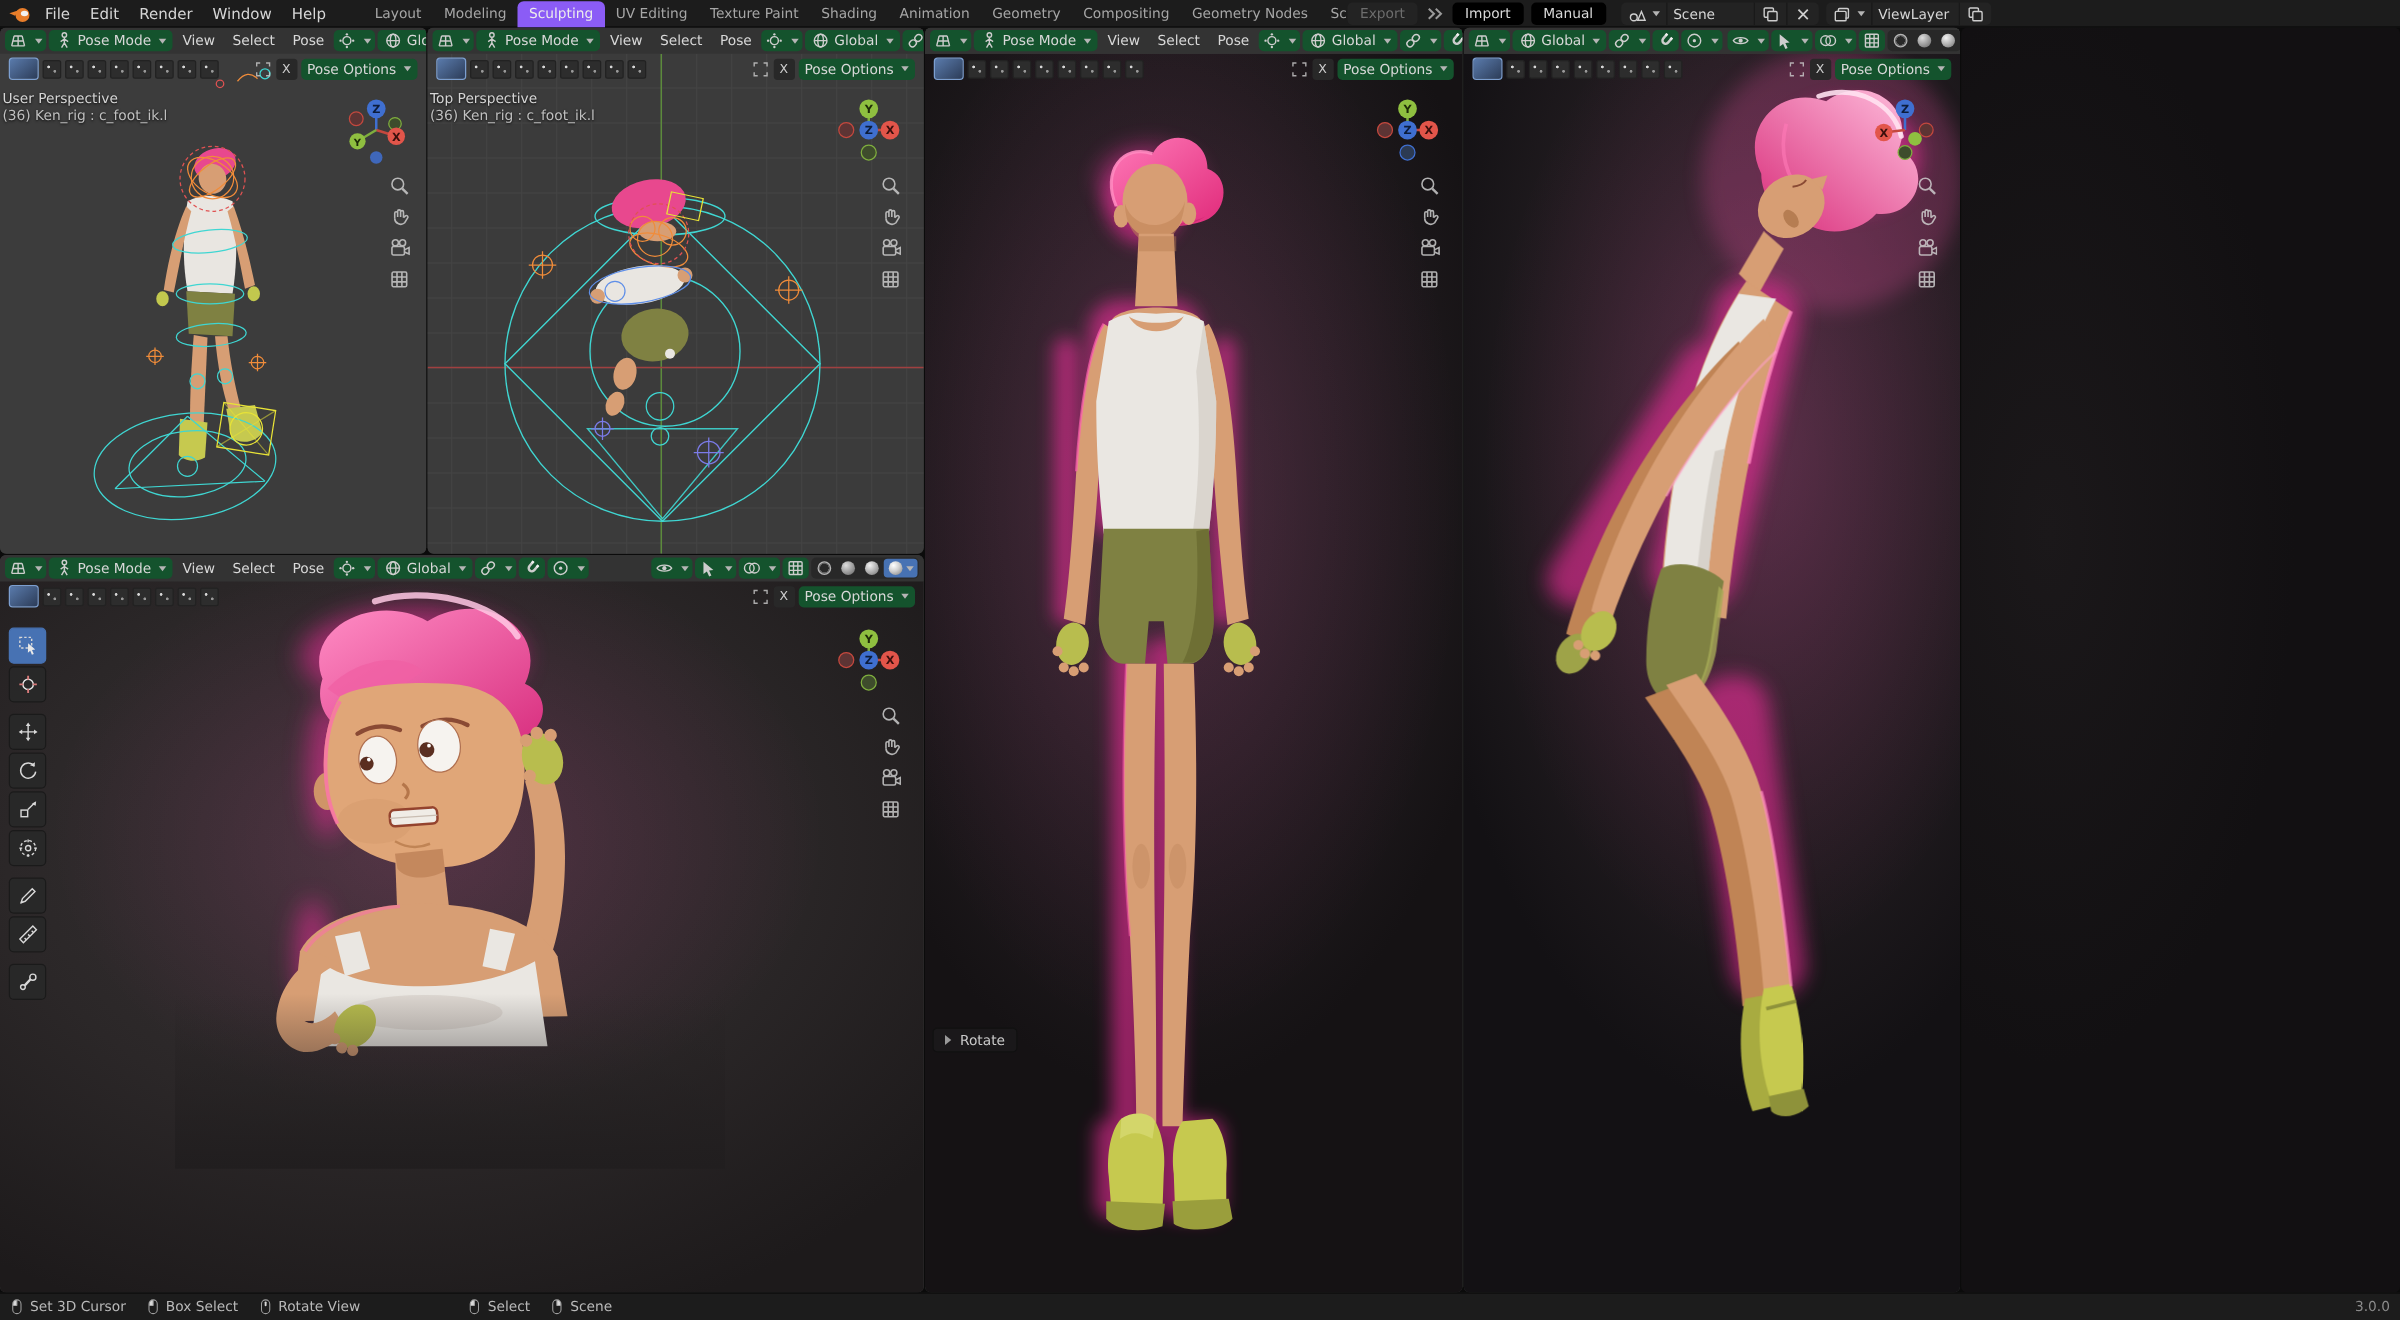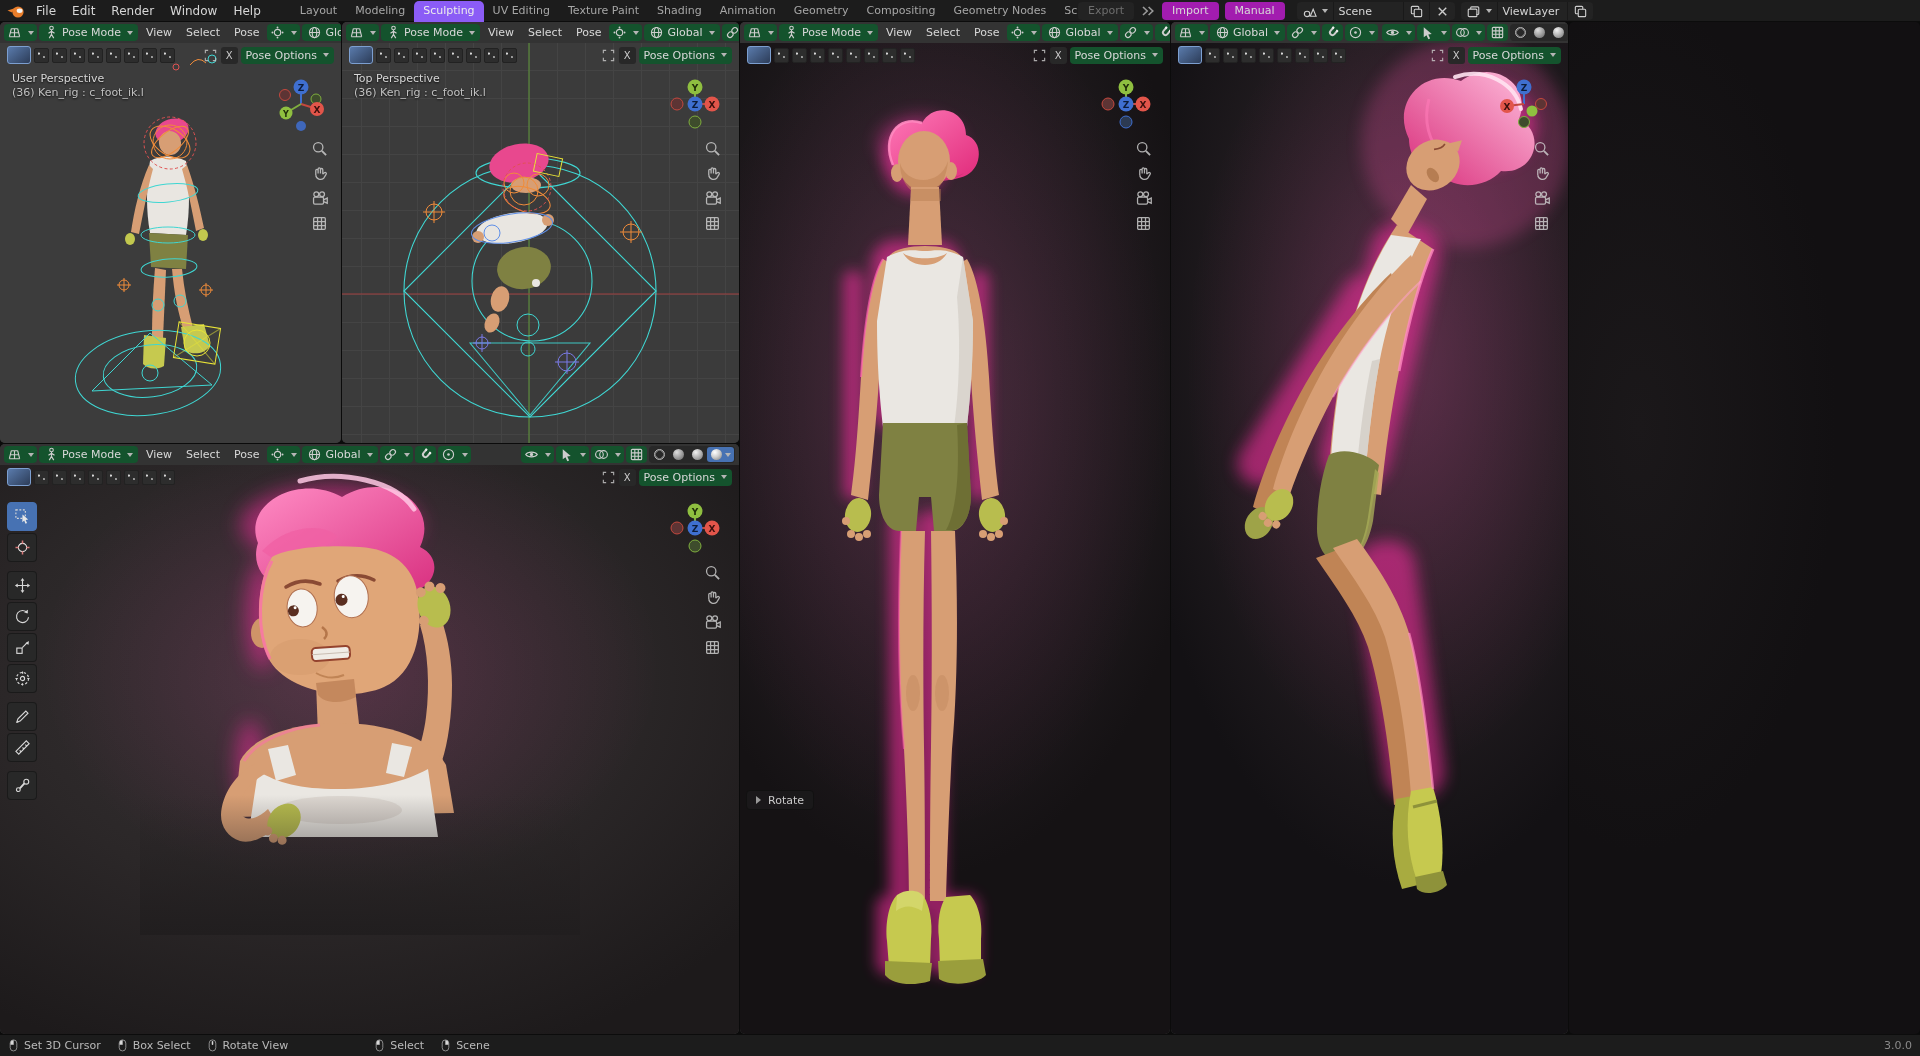--- a/index.html
+++ b/index.html
@@ -11,21 +11,21 @@
 .chev{width:0;height:0;border-left:3.5px solid transparent;border-right:3.5px solid transparent;border-top:4px solid #b5b5b5;margin-left:3px}
 
 .topbar{position:absolute;left:0;top:0;width:100%;height:22px;background:#1c1c1c;border-bottom:1px solid #0c0c0c;display:flex;align-items:center;padding-left:6px;font-size:12px;z-index:20}
 .logo{width:20px;height:16px;margin-right:2px}
 .menus{display:flex;}
 .menu{padding:2px 8px;color:#d6d6d6;border-radius:3px}
 .tabs{display:flex;align-items:flex-end;height:22px;margin-left:22px;max-width:830px;overflow:hidden;white-space:nowrap}
 .wtab{padding:3px 9px 4px;font-size:11px;color:#a6a6a6;border-radius:5px 5px 0 0;line-height:14px}
 .wtab.active{background:#8b5cf6;color:#ececec}
 .tb-right{position:absolute;left:1078px;top:1px;height:20px;display:flex;align-items:center;gap:6px}
-.tbtn{background:#a21caf;border-radius:4px;padding:2px 10px;font-size:11px;color:#d8d8d8;height:18px;line-height:14px}
+.tbtn{background:#000000;border-radius:4px;padding:2px 10px;font-size:11px;color:#d8d8d8;height:18px;line-height:14px}
 .tbtn.disabled{background:#232323;color:#6d6d6d}
 .chev2{width:16px;height:16px;stroke:#9a9a9a;fill:none;stroke-width:1.6}
 .idpill{display:flex;align-items:center;background:#232323;border-radius:4px;height:18px;font-size:11px;color:#d6d6d6;overflow:hidden}
 .idpill .seg{display:flex;align-items:center;gap:2px;padding:0 5px;height:100%}
 .idpill .seg+.seg{border-left:1px solid #191919}
 .idpill .name{min-width:70px}
 
 .vp{position:absolute;border-radius:5px;overflow:hidden;background:#3c3c3c}
 .vp-header{position:relative;z-index:6;height:21px;background:#333333;display:flex;align-items:center;gap:2px;padding:0 4px;font-size:11px;overflow:hidden;white-space:nowrap}
 .vp-header>*{flex:0 0 auto}
@@ -41,21 +41,21 @@
 .sph.solid{background:radial-gradient(circle at 35% 30%,#ddd,#8d8d8d 65%,#5f5f5f)}
 .sph.mat{background:radial-gradient(circle at 35% 30%,#f2f2f2,#a5a5a5 60%,#6b6b6b)}
 .sph.rend{background:radial-gradient(circle at 35% 30%,#fff,#cfcfcf 45%,#7c7c7c)}
 .vp-tools{position:absolute;z-index:5;left:0;right:0;top:21px;height:24px;display:flex;align-items:center;gap:3px;padding:0 7px;font-size:11px}
 .brush-thumb{width:24px;height:18px;border:1px solid #7c9fd0;border-radius:3px;background:linear-gradient(140deg,#5a7bac,#2c3c58);flex:0 0 auto}
 .sq{width:15px;height:15px;border-radius:2px;flex:0 0 auto;background-color:#2d2d2d;border:1px solid #222;background-image:radial-gradient(circle at 30% 35%,#d8d8d8 .8px,transparent 1.4px),radial-gradient(circle at 68% 62%,#9a9a9a .8px,transparent 1.4px)}
 .xtog{width:17px;height:17px;border-radius:3px;background:#282828;color:#ccc;font-size:10px;display:flex;align-items:center;justify-content:center;flex:0 0 auto}
 .vp-canvas{position:absolute;left:0;top:21px;right:0;bottom:0}
 .vp-canvas svg{pointer-events:none}
 .grid-bg{background-color:#3b3b3b;background-image:linear-gradient(#444 1px,transparent 1px),linear-gradient(90deg,#444 1px,transparent 1px);background-size:28px 28px;background-position:19px 27px}
-.vp-label{position:absolute;z-index:4;left:12px;font-size:11px;color:#d6d6d6;text-shadow:0 1px 2px rgba(0,0,0,.85);pointer-events:none;white-space:nowrap}
+.vp-label{position:absolute;z-index:4;left:2px;font-size:11px;color:#d6d6d6;text-shadow:0 1px 2px rgba(0,0,0,.85);pointer-events:none;white-space:nowrap}
 .nav-gizmo{position:absolute;z-index:4}
 .nav-icons{position:absolute;z-index:4;display:flex;flex-direction:column;gap:8px}
 .toolbar{position:absolute;z-index:5;left:7px;top:58px;display:flex;flex-direction:column;gap:2px}
 .tool{width:30px;height:29px;border-radius:4px;background:rgba(40,40,40,.92);border:1px solid rgba(18,18,18,.6);display:flex;align-items:center;justify-content:center}
 .tool.active{background:#4772b3;border-color:#4772b3}
 .tool svg{width:17px;height:17px;stroke:#d8d8d8;fill:none;stroke-width:1.2}
 .gap8{margin-top:7px}
 .opanel{position:absolute;z-index:5;display:flex;align-items:center;gap:7px;background:rgba(26,25,26,.95);border:1px solid #111;border-radius:4px;height:20px;padding:0 9px;font-size:11px;color:#c9c9c9}
 .opanel .tri{width:0;height:0;border-top:4px solid transparent;border-bottom:4px solid transparent;border-left:5px solid #999}
 
@@ -945,21 +945,21 @@
       <path d="M157 852 C149 860 145 880 147 898 L149 924 C160 932 184 932 190 924 L191 896 C193 878 189 862 184 854 Z" fill="#c6c94f"></path>
       <path d="M157 852 C165 846 180 846 184 854 L182 868 C172 862 164 862 156 868 Z" fill="#d3d66a"></path>
       <path d="M145 918 L192 920 L190 938 C171 944 152 941 145 932 Z" fill="#9a9e3c"></path>
       <path d="M206 854 C200 862 197 878 199 896 L200 924 C206 932 230 932 241 922 L241 896 C243 878 238 860 230 852 Z" fill="#c6c94f"></path>
       <path d="M198 918 L243 916 L246 932 C238 941 210 944 199 936 Z" fill="#9a9e3c"></path>
       <path d="M153 122 C141 94 158 72 182 80" stroke="#ff8ac0" stroke-width="2.5" fill="none" opacity=".9"></path>
       <path d="M143 216 C131 236 124 284 121 334" stroke="#ff5fb0" stroke-width="2" fill="none" opacity=".7"></path>
       <path d="M161 488 C158 560 158 640 164 706" stroke="#ff5fb0" stroke-width="2" fill="none" opacity=".5"></path>
     </svg>
   </div>
-  <div class="opanel" style="left:6px;top:768px">
+  <div class="opanel" style="left:6px;top:800px">
     <span class="tri"></span>
     <span>Rotate</span>
   </div>
   <svg class="nav-gizmo" width="56" height="56" viewBox="0 0 56 56" style="right:16px;top:54px">
     <line x1="28" y1="28" x2="28" y2="11" stroke="#7fae3e" stroke-width="2"></line>
     <line x1="28" y1="28" x2="45" y2="28" stroke="#c4483e" stroke-width="2"></line>
     <circle cx="10" cy="28" r="6" fill="#5d3434" stroke="#c4483e"></circle>
     <circle cx="28" cy="46" r="6" fill="#2c3a52" stroke="#3f6fd0"></circle>
     <circle cx="28" cy="11" r="7.5" fill="#8fbf40"></circle>
     <text x="28" y="14.5" text-anchor="middle" font-size="9" font-weight="bold" fill="#1e2a08">Y</text>

